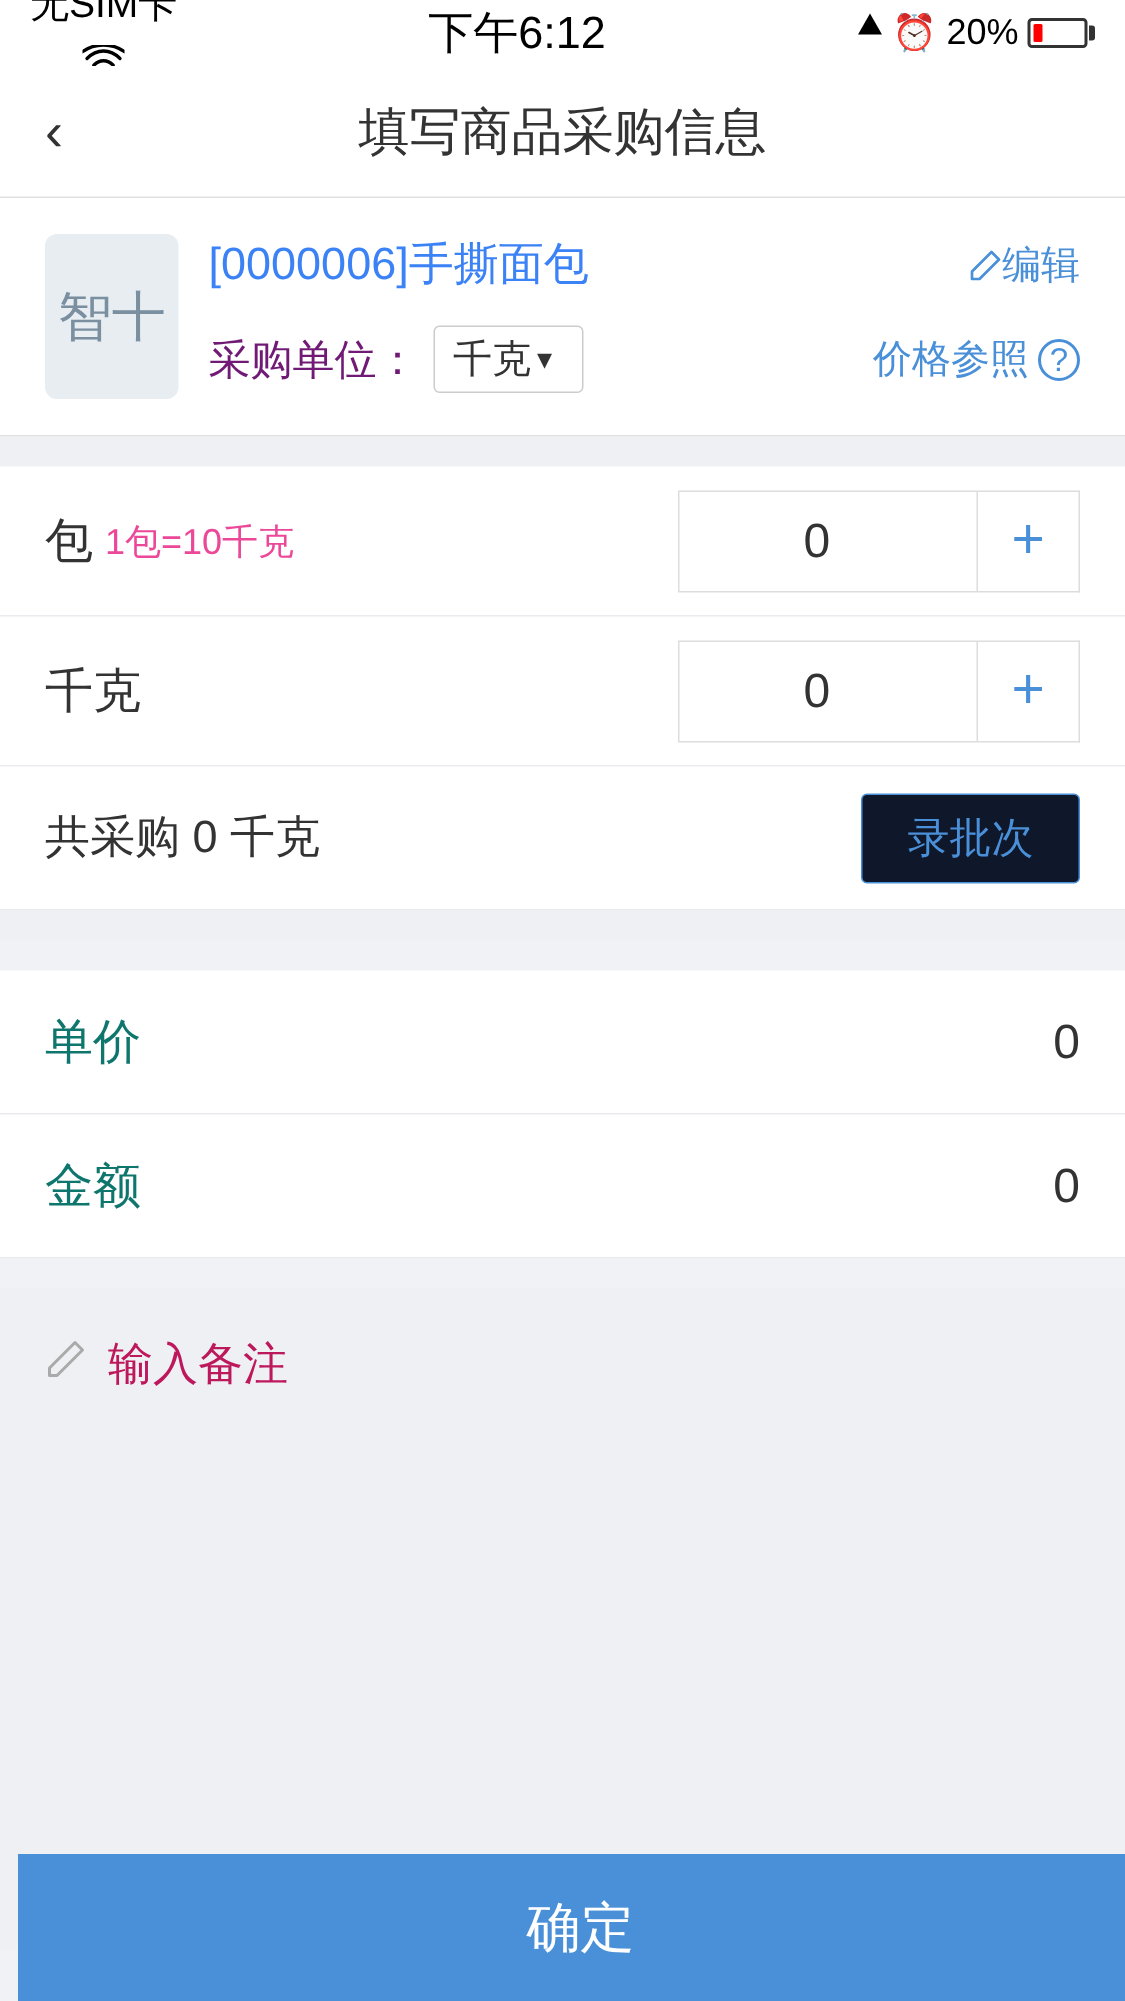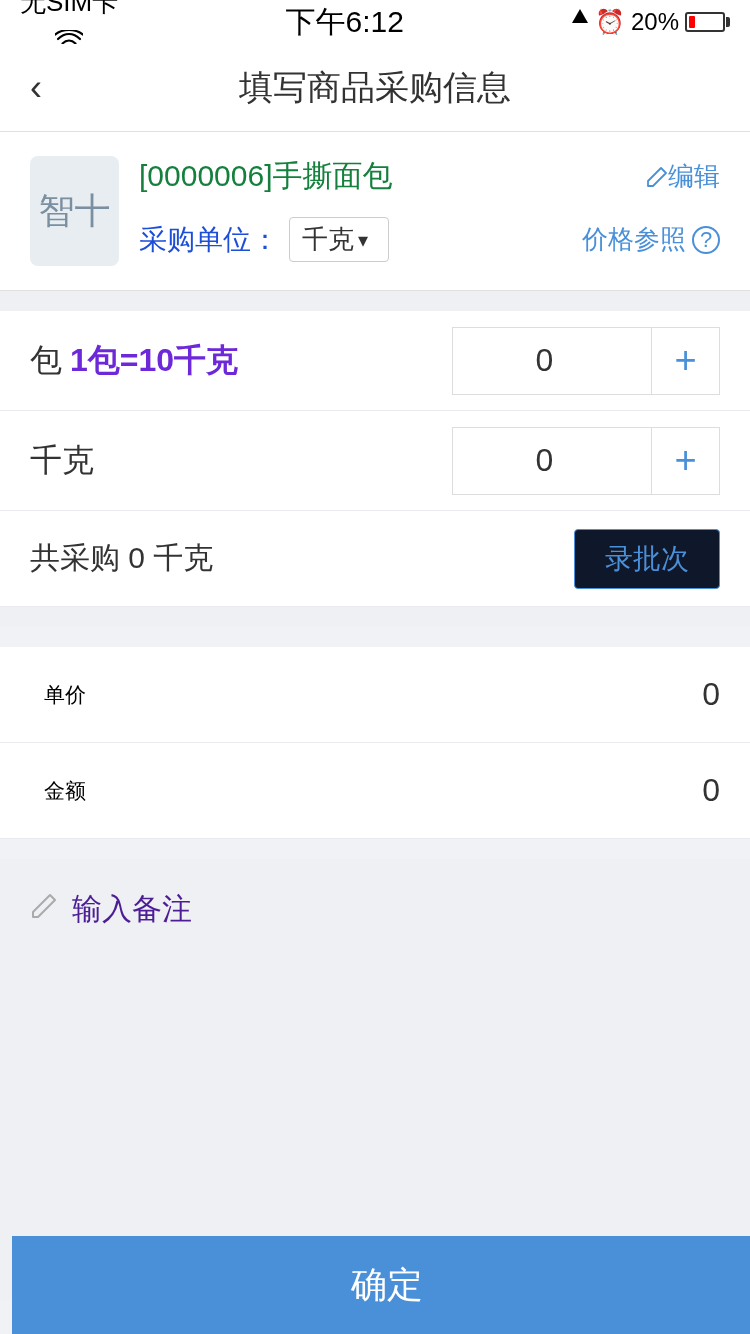--- a/index.html
+++ b/index.html
@@ -95,38 +95,38 @@
     .product-info {
       flex: 1;
     }
     .product-header {
       display: flex;
       align-items: center;
       justify-content: space-between;
     }
     .product-name {
       font-size: 30px;
-      color: #15803d;
+      color: #3b82f6;
       font-weight: 500;
     }
     .edit-btn {
       font-size: 26px;
       color: #4a90d9;
       display: flex;
       align-items: center;
       gap: 0;
       cursor: pointer;
     }
     .product-unit-row {
       display: flex;
       align-items: center;
       justify-content: space-between;
       margin-top: 20px;
     }
-    .unit-label { font-size: 28px; color: #1d4ed8; }
+    .unit-label { font-size: 28px; color: #701a75; }
     .unit-select {
       border: 1px solid #ccc;
       border-radius: 4px;
       padding: 4px 20px 4px 12px;
       font-size: 26px;
       color: #333;
       background: #fff;
       position: relative;
       display: flex;
       align-items: center;
@@ -167,25 +167,24 @@
       padding: 0 30px;
       height: 100px;
       border-bottom: 1px solid #e8eaed;
     }
     .input-row-label {
       font-size: 32px;
       color: #333;
       flex-shrink: 0;
     }
     .input-row-sublabel {
-      font-size: 32px;
-      color: #6d28d9;
+      font-size: 24px;
+      color: #ec4899;
       margin-left: 8px;
       flex: 1;
-      font-weight: bold;
     }
     .input-number-box {
       display: flex;
       align-items: center;
       margin-left: auto;
     }
     .number-input {
       width: 200px;
       height: 68px;
       border: 1px solid #ddd;
@@ -240,41 +239,40 @@
     }
     .detail-row {
       display: flex;
       align-items: center;
       justify-content: space-between;
       padding: 0 30px;
       height: 96px;
       border-bottom: 1px solid #e8eaed;
     }
     .detail-label {
-      font-size: 21px;
-      color: #000000;
-      margin-left: 14px;
+      font-size: 32px;
+      color: #0f766e;
     }
     .detail-value {
       font-size: 32px;
       color: #333;
     }
 
     
     .remark-section {
       background: #eef0f3;
       margin-top: 20px;
       padding: 30px 30px;
       display: flex;
       align-items: center;
       gap: 14px;
       min-height: 80px;
     }
     .remark-icon { font-size: 30px; color: #999; }
-    .remark-placeholder { font-size: 30px; color: #4c1d95; }
+    .remark-placeholder { font-size: 30px; color: #be185d; }
 
     
     .empty-space {
       flex: 1;
       background: #eef0f3;
       min-height: 300px;
     }
 
     
     .confirm-section {

